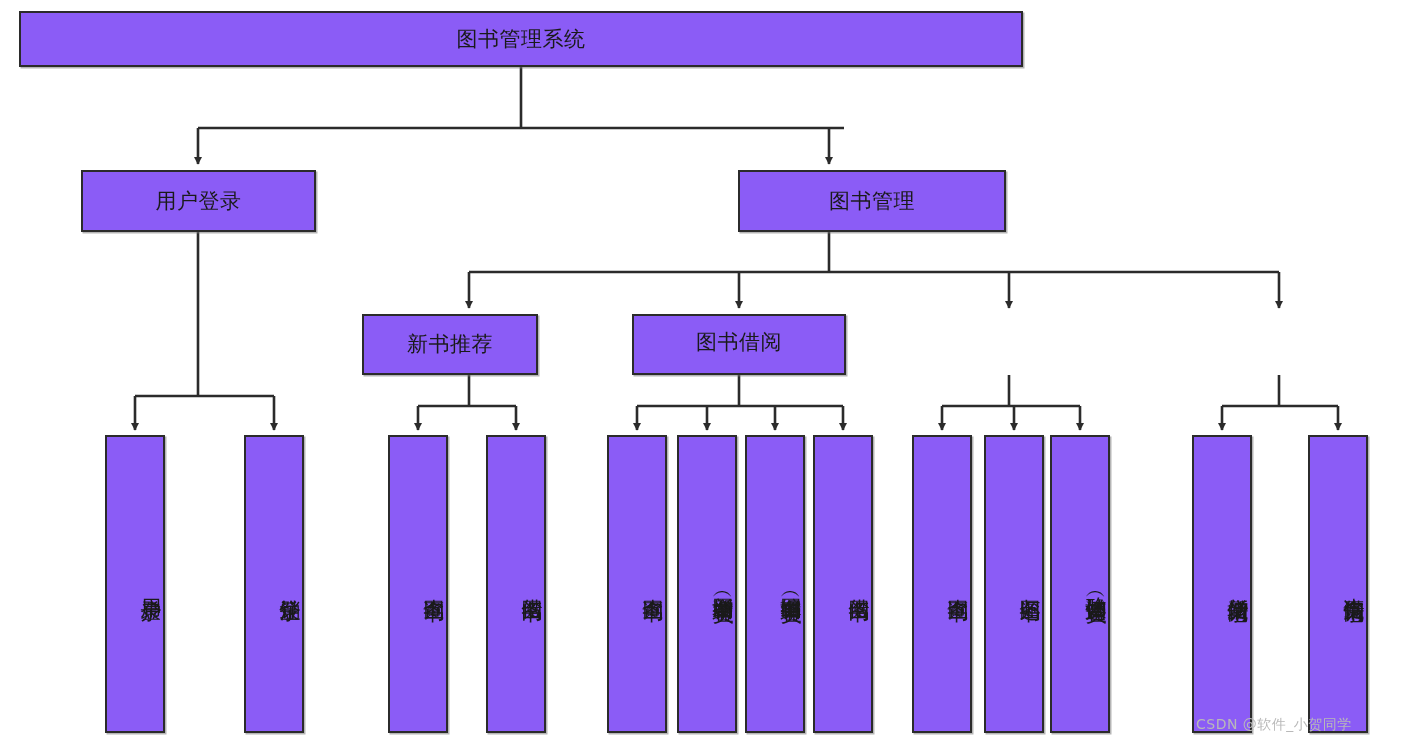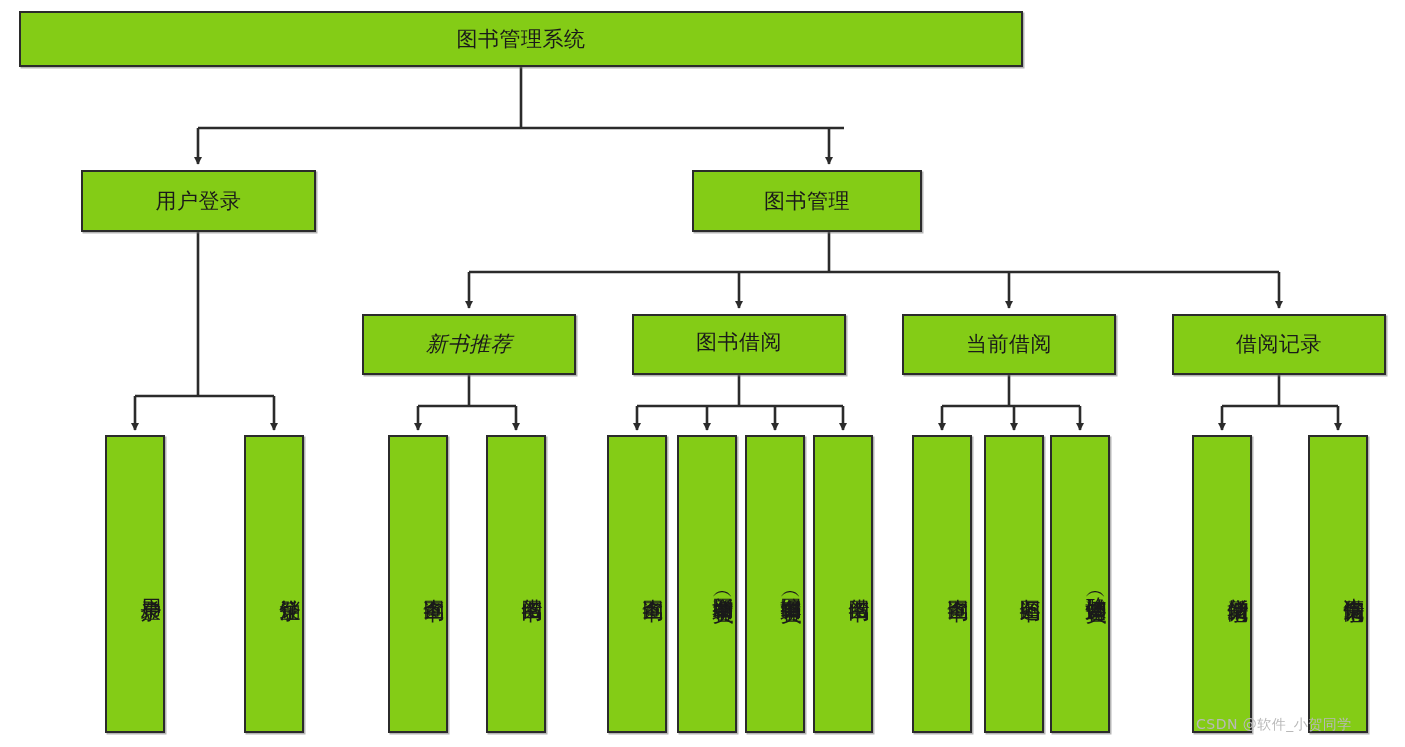--- a/index.html
+++ b/index.html
@@ -17,21 +17,21 @@
   }
   svg.edges{
     position:absolute;
     left:0; top:0;
     width:1405px; height:747px;
     pointer-events:none;
   }
   .node{
     position:absolute;
     box-sizing:border-box;
-    background:#84cc16;
+    background:#8b5cf6;
     border:2px solid #2b2b2b;
     box-shadow:1.5px 1.5px 0 rgba(120,120,120,.55);
     display:flex;
     align-items:center;
     justify-content:center;
     text-align:center;
     line-height:1.18;
   }
   .node.horiz{
     font-size:21px;
@@ -118,39 +118,33 @@
   </svg>
 
   <div class="node horiz" style="left:19px;top:11px;width:1004px;height:56px;">
     <span>图书管理系统</span>
   </div>
 
   <div class="node horiz" style="left:81px;top:170px;width:235px;height:62px;">
     <span>用户登录</span>
   </div>
 
-  <div class="node horiz" style="left:692px;top:170px;width:230px;height:62px;">
+  <div class="node horiz" style="left:738px;top:170px;width:268px;height:62px;">
     <span>图书管理</span>
   </div>
 
-  <div class="node horiz" style="left:362px;top:314px;width:214px;height:61px;font-style:italic;">
+  <div class="node horiz" style="left:362px;top:314px;width:176px;height:61px;">
     <span>新书推荐</span>
   </div>
 
   <div class="node horiz" style="left:632px;top:314px;width:214px;height:61px;font-family:Liberation Mono, monospace;">
     <span>图书借阅</span>
   </div>
 
-  <div class="node horiz" style="left:902px;top:314px;width:214px;height:61px;">
-    <span>当前借阅</span>
-  </div>
 
-  <div class="node horiz" style="left:1172px;top:314px;width:214px;height:61px;">
-    <span>借阅记录</span>
-  </div>
 
   <div class="node vert" style="left:105px;top:435px;width:60px;height:298px;">
     <span>用户登录</span>
   </div>
 
   <div class="node vert" style="left:244px;top:435px;width:60px;height:298px;">
     <span>注销登录</span>
   </div>
 
   <div class="node vert" style="left:388px;top:435px;width:60px;height:298px;">

